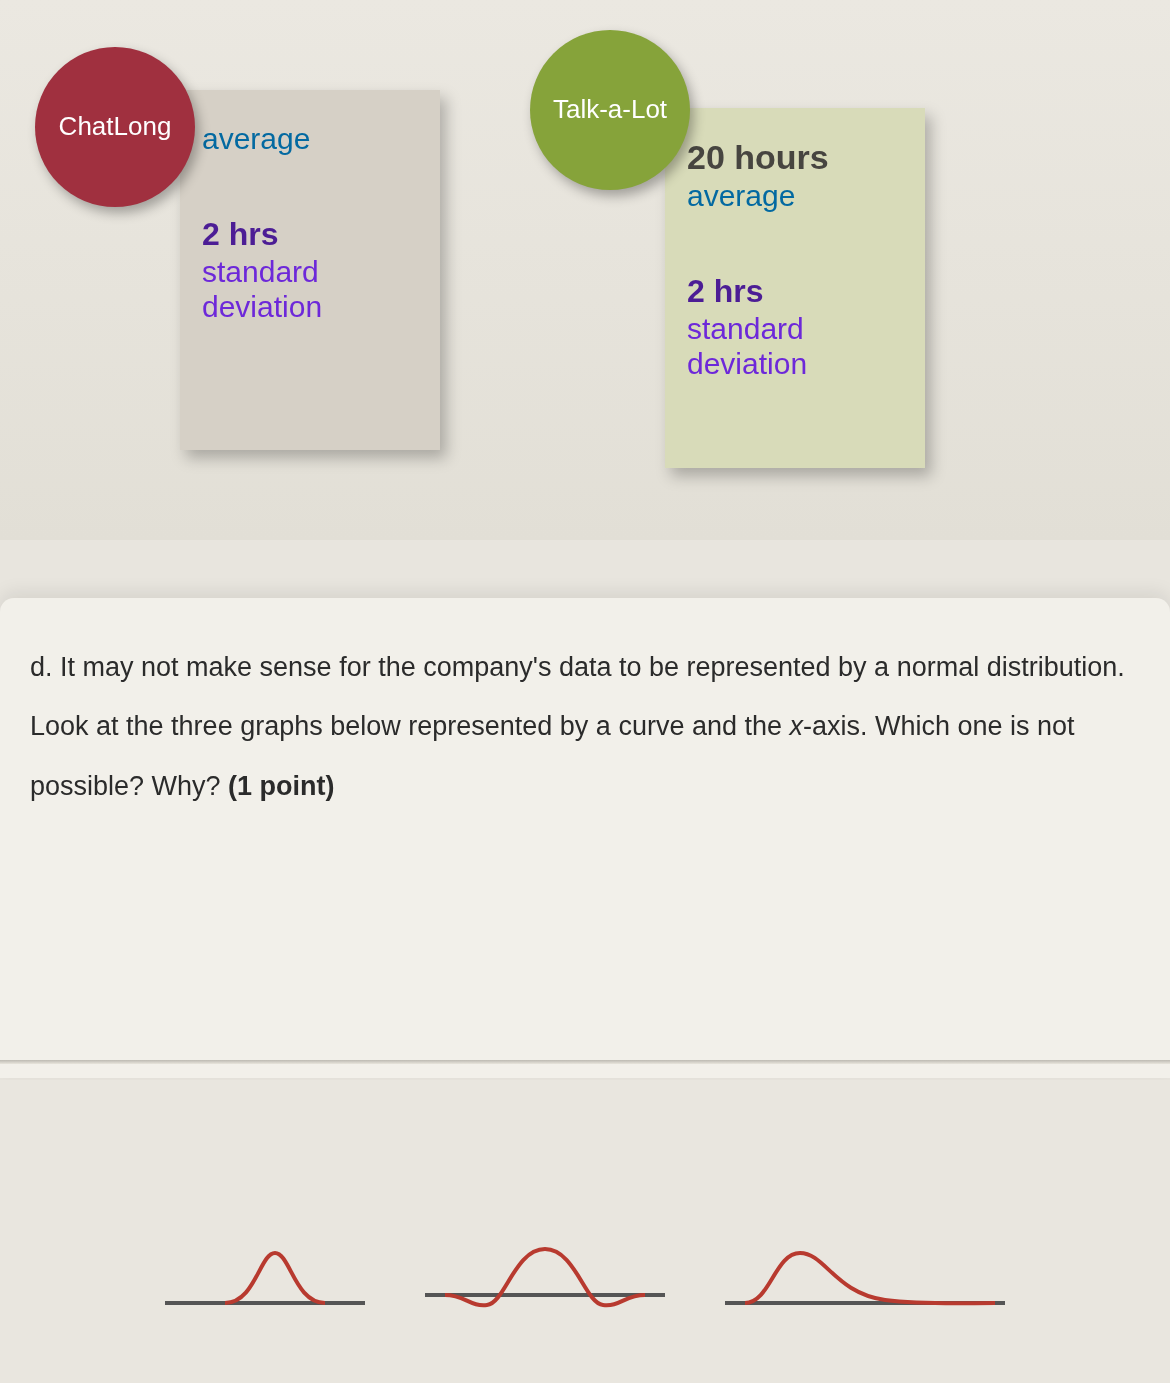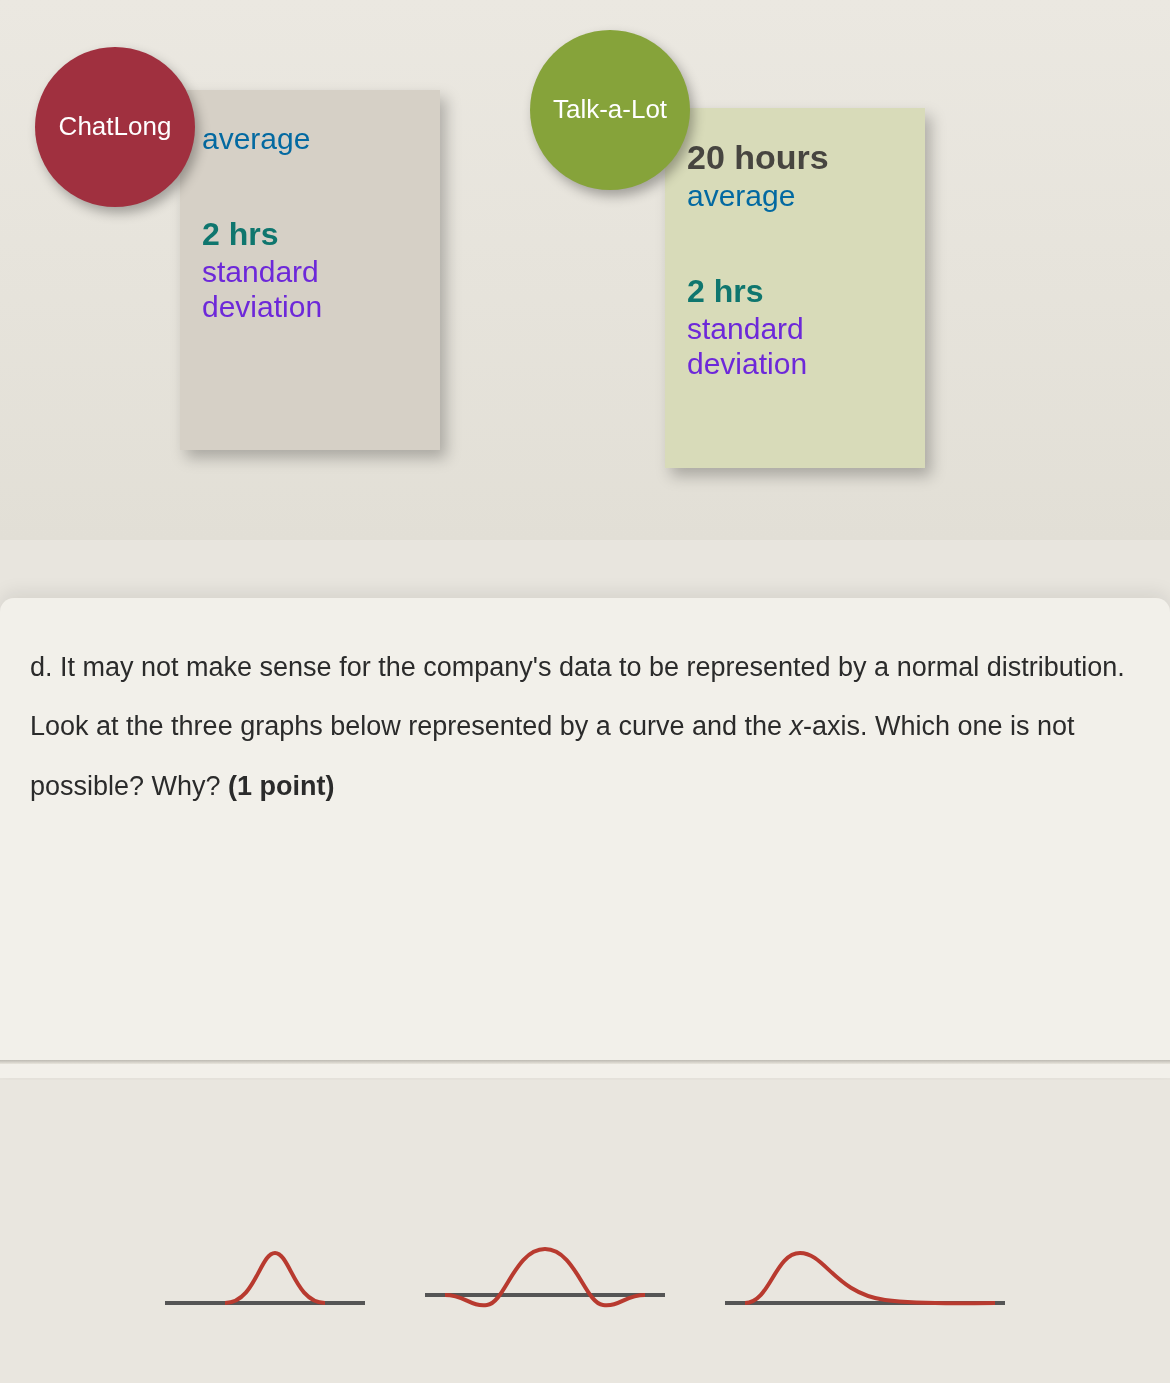--- a/index.html
+++ b/index.html
@@ -25,21 +25,21 @@
     height: 360px;
     padding: 30px 22px;
     box-shadow: 6px 8px 14px rgba(0,0,0,0.25);
   }
   .card.left  { left: 180px; top: 90px; background: #d6d0c6; }
   .card.right { left: 665px; top: 90px; background: #d8dbb9; margin-top: 18px; }
 
   .card .stat1 { font-size: 34px; font-weight: 700; color: #474540; }
   .card .stat1-sub { font-size: 30px; color: #0369a1; margin-top: 2px; }
   .card .gap { height: 60px; }
-  .card .stat2 { font-size: 32px; font-weight: 700; color: #0f766e; }
+  .card .stat2 { font-size: 32px; font-weight: 700; color: #4c1d95; }
   .card .stat2-sub { font-size: 30px; color: #6d28d9; line-height: 1.1; margin-top: 2px; }
 
   .badge {
     position: absolute;
     width: 160px;
     height: 160px;
     border-radius: 50%;
     display: flex;
     align-items: center;
     justify-content: center;

